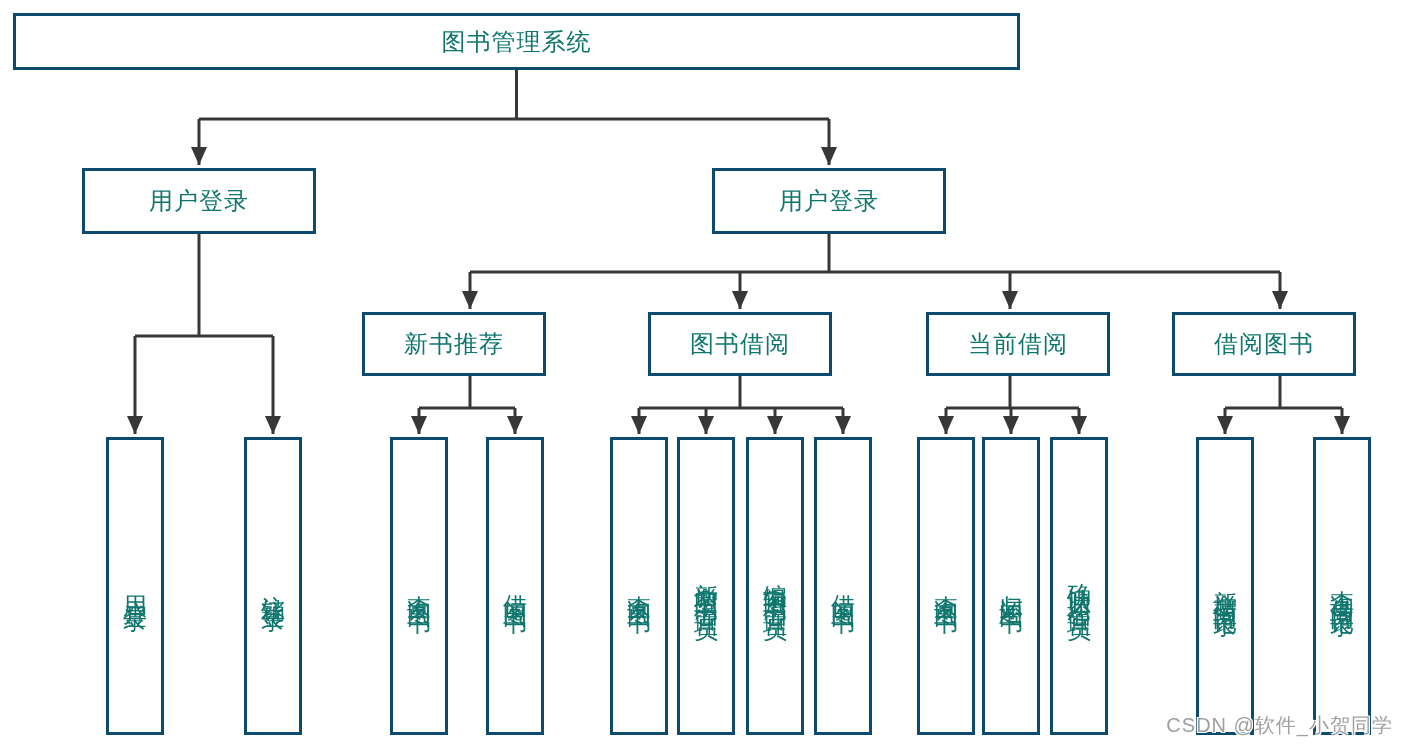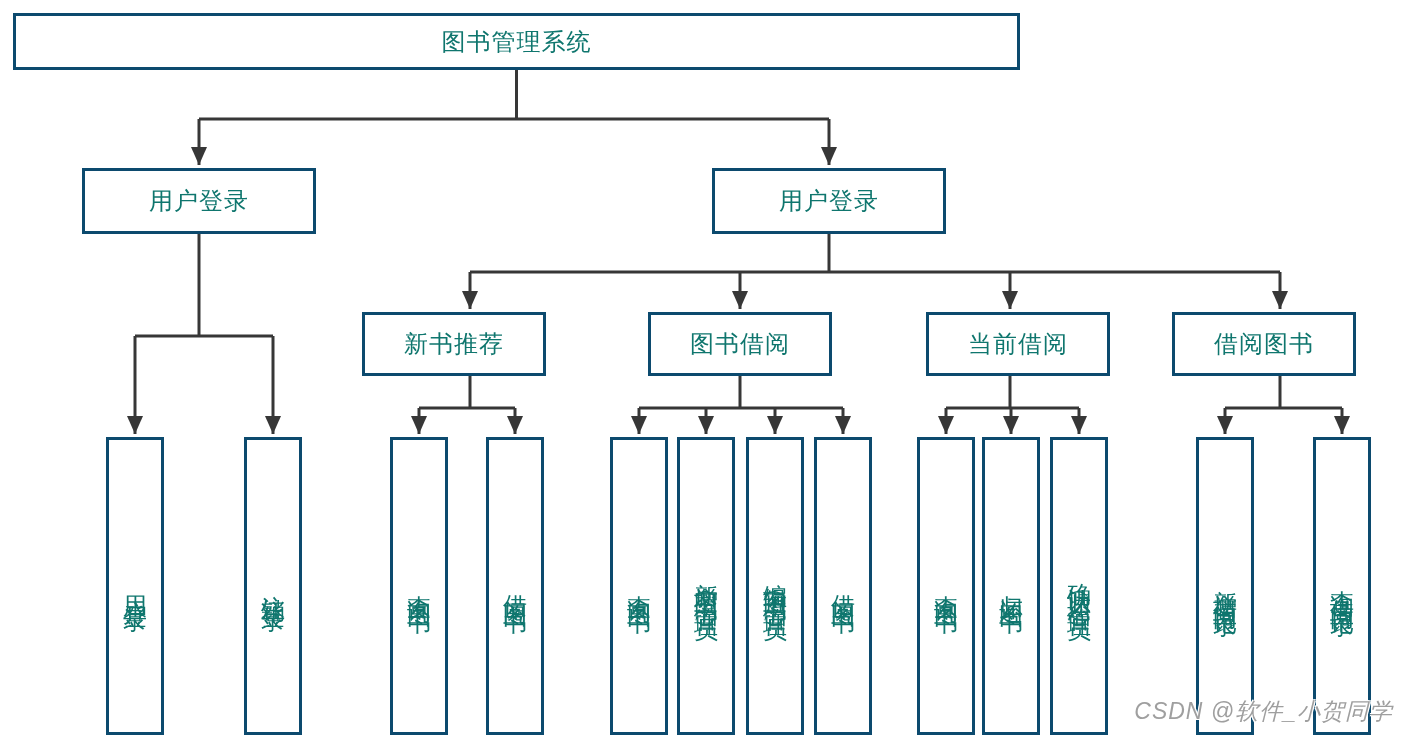--- a/index.html
+++ b/index.html
@@ -43,28 +43,27 @@
     height: 298px;
     writing-mode: vertical-rl;
     text-orientation: mixed;
     letter-spacing: 5px;
     font-size: 24px;
     line-height: 1;
   }
   .watermark {
     position: absolute;
     right: 12px;
-    bottom: 20px;
-    font-size: 23px;
+    bottom: 8px;
+    font-size: 20px;
     color: #9f9f9f;
     letter-spacing: 1px;
     z-index: 5;
     text-shadow: 1px 1px 0 #ffffff, -1px -1px 0 #ffffff, 1px -1px 0 #ffffff, -1px 1px 0 #ffffff;
     white-space: nowrap;
-    font-style: italic;
   }
 </style>
 </head>
 <body>
 
 <div id="stage">
 
   <svg id="wires" viewBox="0 0 1405 747" xmlns="http://www.w3.org/2000/svg">
     <defs>
       <marker id="arrow" orient="auto" markerUnits="userSpaceOnUse" markerWidth="22" markerHeight="18" refX="18" refY="8">

